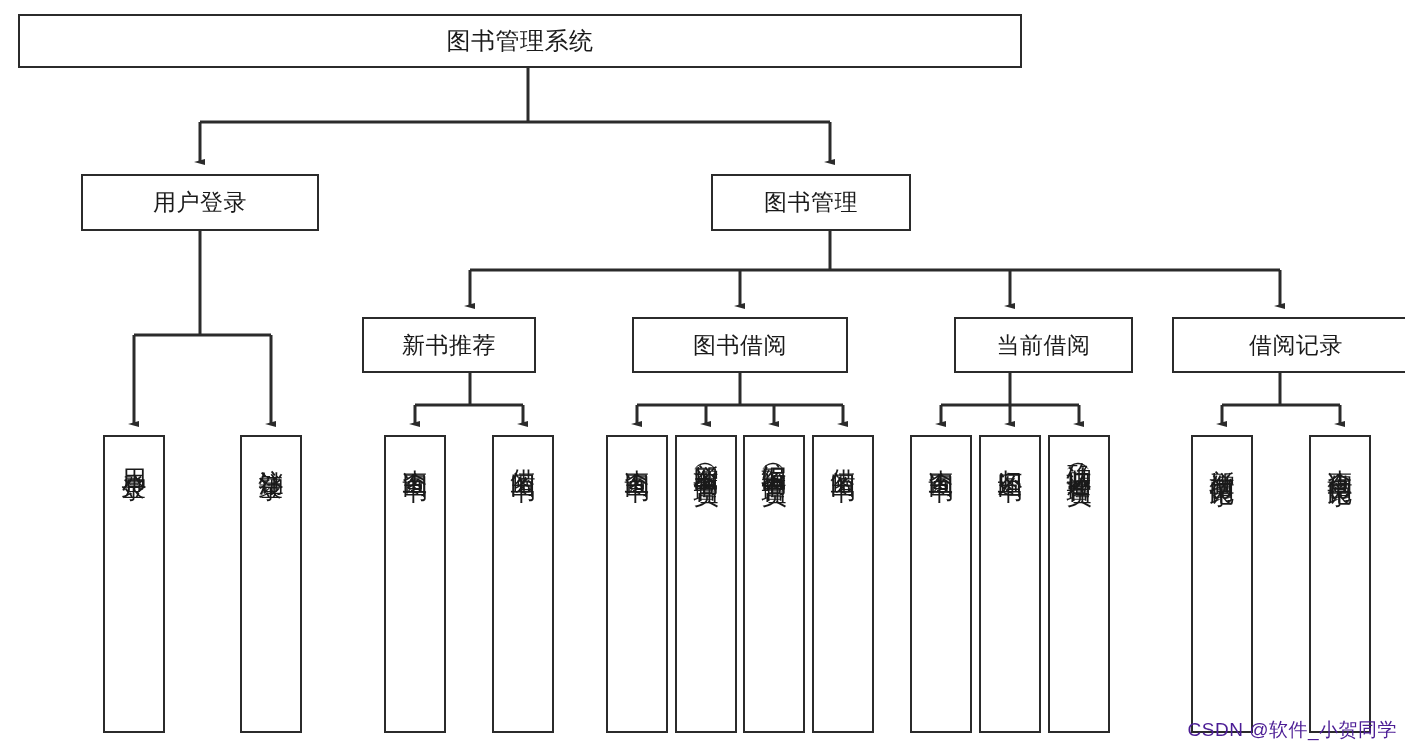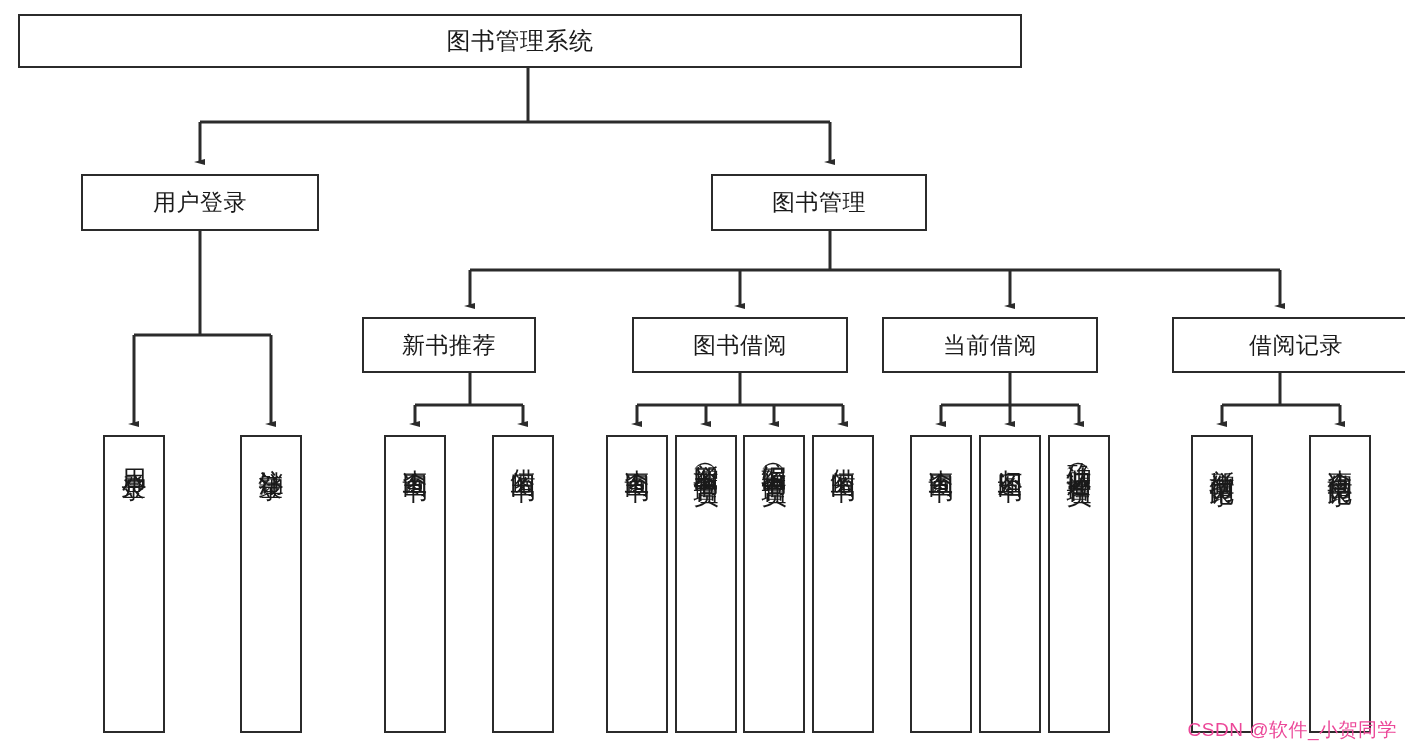--- a/index.html
+++ b/index.html
@@ -63,21 +63,21 @@
     font-size: 25px;
     line-height: 1.08;
     letter-spacing: 3px;
     white-space: normal;
   }
   .watermark {
     position: absolute;
     right: 8px;
     bottom: 4px;
     font-size: 19px;
-    color: #ec4899;
+    color: #4c1d95;
     letter-spacing: 0.5px;
     z-index: 5;
     white-space: nowrap;
   }
 </style>
 </head>
 <body>
 
 <div id="canvas">
 
@@ -133,31 +133,31 @@
     </g>
   </svg>
 
   <div class="node horiz root" style="left:18px; top:14px; width:1004px; height:54px;justify-content:center;">
     <span class="label">图书管理系统</span>
   </div>
 
   <div class="node horiz" style="left:81px; top:174px; width:238px; height:57px;">
     <span class="label">用户登录</span>
   </div>
-  <div class="node horiz" style="left:711px; top:174px; width:216px; height:57px;">
+  <div class="node horiz" style="left:711px; top:174px; width:200px; height:57px;">
     <span class="label">图书管理</span>
   </div>
 
   <div class="node horiz" style="left:362px; top:317px; width:174px; height:56px;">
     <span class="label">新书推荐</span>
   </div>
   <div class="node horiz" style="left:632px; top:317px; width:216px; height:56px;">
     <span class="label">图书借阅</span>
   </div>
-  <div class="node horiz" style="left:882px; top:317px; width:216px; height:56px;">
+  <div class="node horiz" style="left:954px; top:317px; width:179px; height:56px;">
     <span class="label">当前借阅</span>
   </div>
   <div class="node horiz" style="left:1172px; top:317px; width:248px; height:56px;">
     <span class="label">借阅记录</span>
   </div>
 
   <div class="node vert" style="left:103px; top:435px; width:62px; height:298px;">
     <span class="label">用户登录</span>
   </div>
   <div class="node vert" style="left:240px; top:435px; width:62px; height:298px;">

